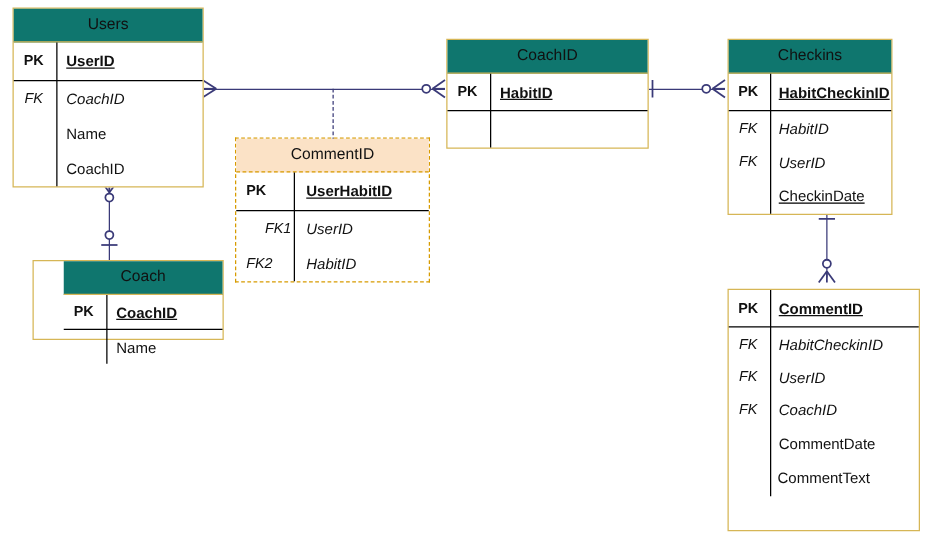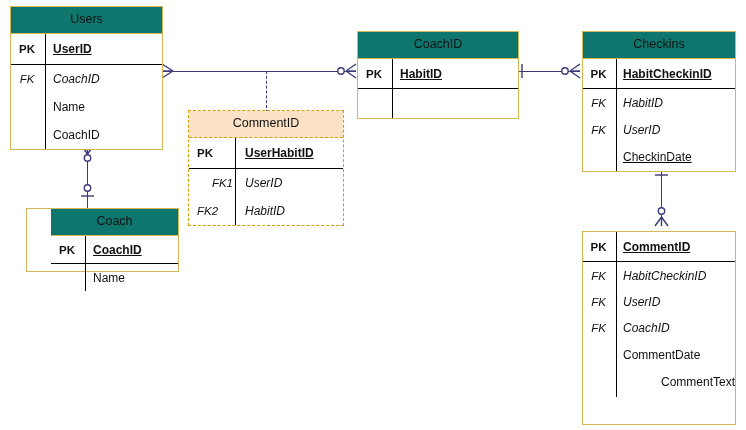--- a/index.html
+++ b/index.html
@@ -262,21 +262,21 @@
     <div class="entity-title">CoachID</div>
     <div class="attrs" style="height:59px;">
       <div class="divider" style="left:34px;"></div>
       <div class="row pkrow" style="height:30px;">
         <span class="keycol" style="width:34px;">PK</span>
         <span class="namecol">HabitID</span>
       </div>
     </div>
   </div>
 
-  <div class="entity" style="left:582px; top:31px; width:154px; height:141px;">
+  <div class="entity" style="left:582px; top:31px; width:132px; height:141px;">
     <div class="entity-title">Checkins</div>
     <div class="attrs" style="height:112px;">
       <div class="divider" style="left:33px;"></div>
       <div class="row pkrow" style="height:30px;">
         <span class="keycol" style="width:33px;">PK</span>
         <span class="namecol" style="padding-left:7px;">HabitCheckinID</span>
       </div>
       <div class="row fkrow" style="height:27px;">
         <span class="keycol" style="width:33px;">FK</span>
         <span class="namecol" style="padding-left:7px;">HabitID</span>
@@ -310,18 +310,18 @@
       <div class="row fkrow" style="height:26px;">
         <span class="keycol" style="width:33px;">FK</span>
         <span class="namecol" style="padding-left:7px;">CoachID</span>
       </div>
       <div class="row" style="height:27px;">
         <span class="keycol" style="width:33px;"></span>
         <span class="namecol" style="padding-left:7px;">CommentDate</span>
       </div>
       <div class="row" style="height:27px;">
         <span class="keycol" style="width:33px;"></span>
-        <span class="namecol" style="padding-left:21px;text-align:right;">CommentText</span>
+        <span class="namecol" style="padding-left:6px;">CommentText</span>
       </div>
     </div>
   </div>
 
 </div>
 
 </body></html>

